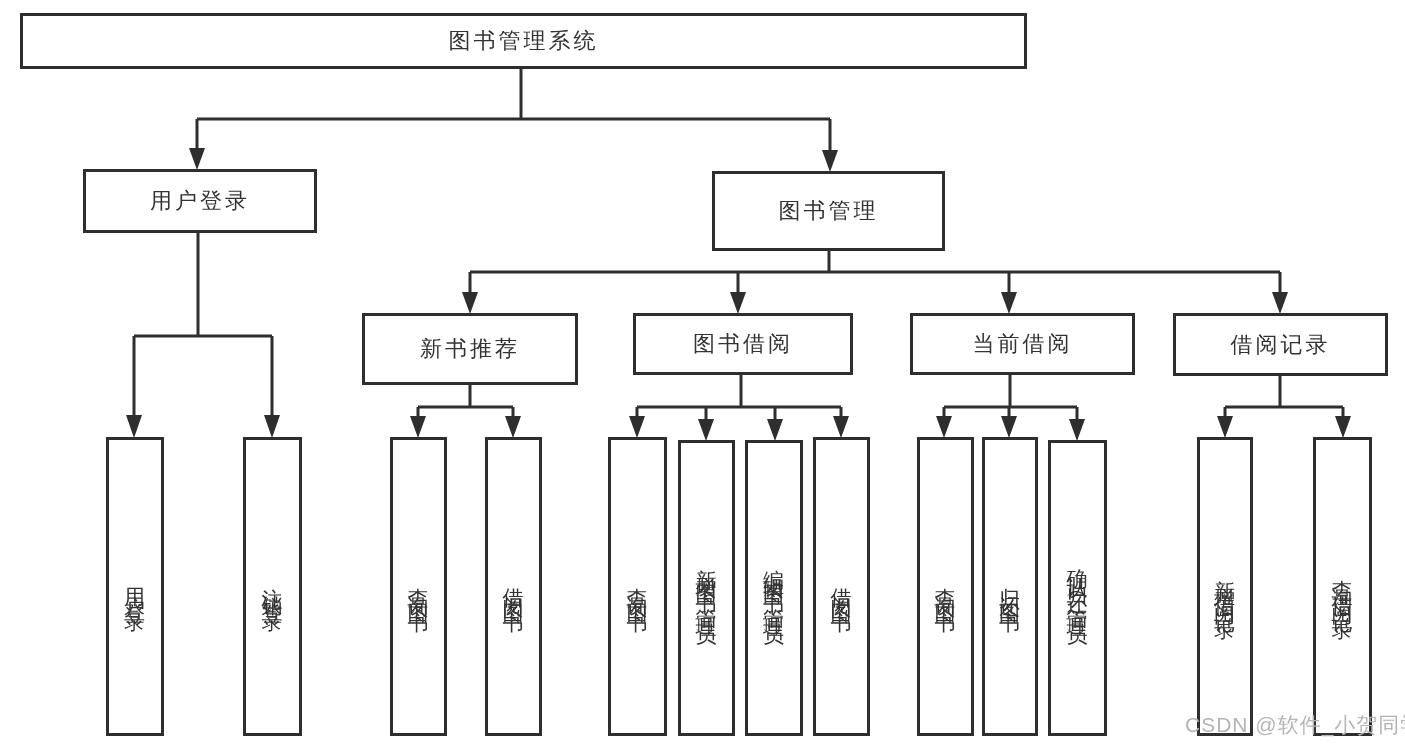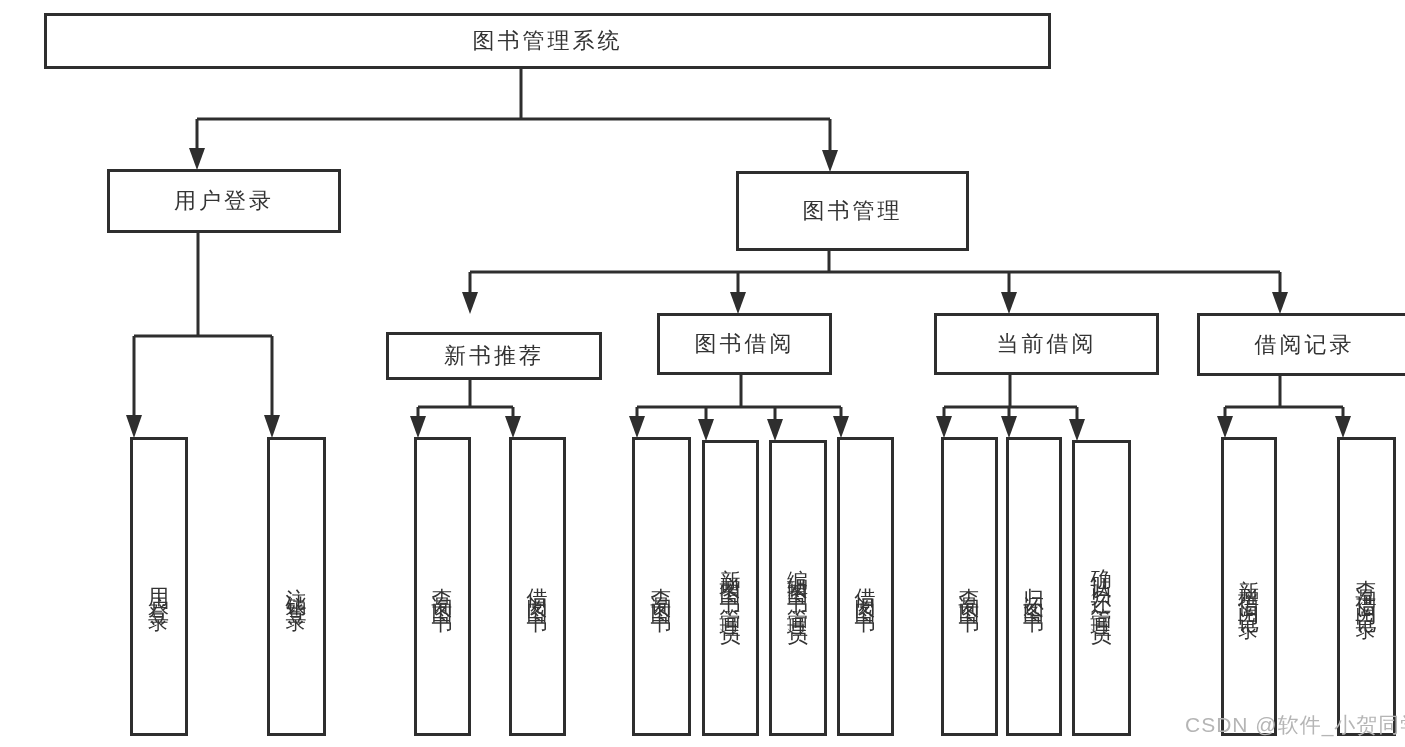--- a/index.html
+++ b/index.html
@@ -12,38 +12,37 @@
     overflow:hidden;
   }
   #connectors{position:absolute;left:0;top:0;width:1405px;height:747px;}
   .node{
     position:absolute;
     box-sizing:border-box;
     border:3px solid #2e2e2e;
     background:#ffffff;
     display:flex;align-items:center;justify-content:center;
     text-align:center;
-    margin-left:24px;
   }
   .hnode{font-size:22px;letter-spacing:3px;}
   .leaf{
     font-size:21px;
     writing-mode:vertical-rl;
     text-orientation:mixed;
     letter-spacing:8px;
     line-height:1;
   }
   
   .n-root{left:20px;top:13px;width:1007px;height:56px;}
   
   .n-user-login{left:83px;top:169px;width:234px;height:64px;}
   .n-book-mgmt{left:712px;top:171px;width:233px;height:80px;}
   
-  .n-new-book{left:362px;top:332px;width:216px;height:48px;}
-  .n-book-borrow{left:633px;top:313px;width:175px;height:62px;}
+  .n-new-book{left:362px;top:313px;width:216px;height:72px;}
+  .n-book-borrow{left:633px;top:313px;width:220px;height:62px;}
   .n-cur-borrow{left:910px;top:313px;width:225px;height:62px;}
   .n-borrow-rec{left:1173px;top:313px;width:215px;height:63px;}
   
   .lf{top:437px;height:299px;width:58px;}
   .n-g1a{left:106px;}
   .n-g1b{left:243px;width:59px;}
   .n-g2a{left:390px;width:57px;}
   .n-g2b{left:485px;width:57px;}
   .n-g3a{left:608px;width:59px;}
   .n-g3b{left:678px;width:57px;top:440px;height:296px;}

